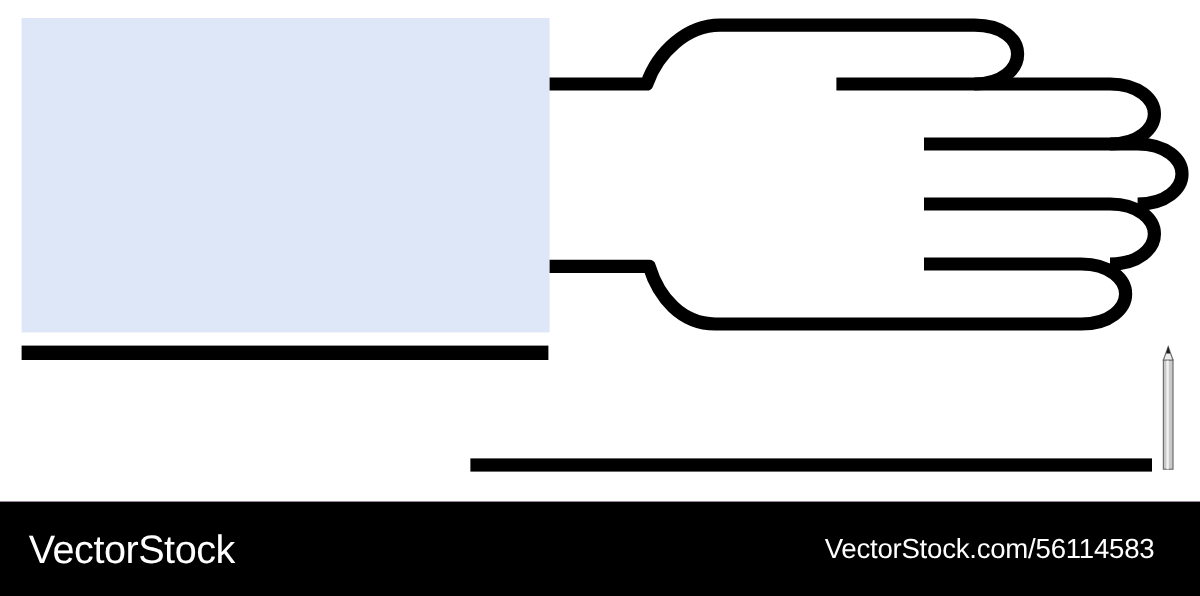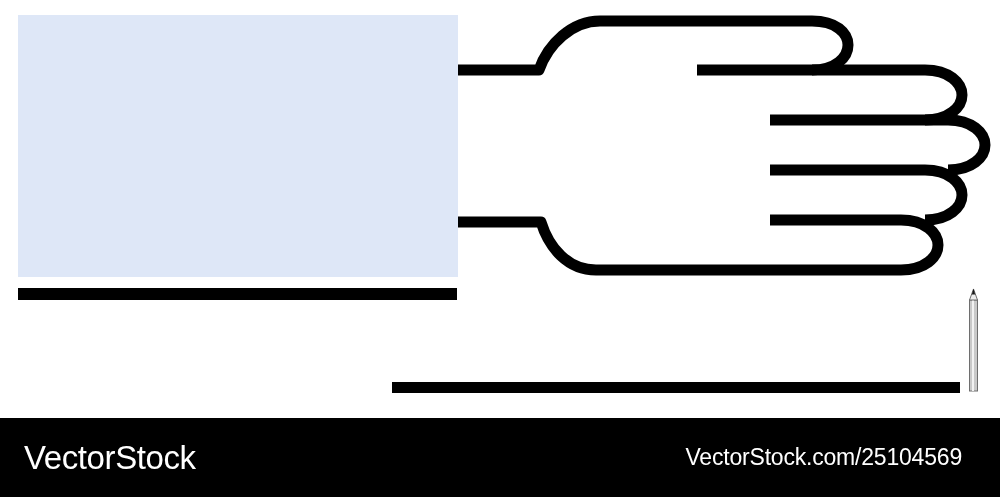--- a/index.html
+++ b/index.html
@@ -123,16 +123,16 @@
         <path d="M 969.5 300 L 973.5 289 L 977.5 300 Z" fill="#EDEDED" stroke="#6E6E6E" stroke-width="1"></path>
 
         <path d="M 971.8 294.5 L 973.5 288.5 L 975.2 294.5 Z" fill="#1A1A1A"></path>
       </g>
 
     </svg>
   </div>
 
   <div id="footer-bar">
     <div id="brand-wordmark">VectorStock</div>
-    <div id="credit-line">VectorStock.com/25104569</div>
+    <div id="credit-line">VectorStock.com/56114583</div>
   </div>
 
 </div>
 
 </body></html>

